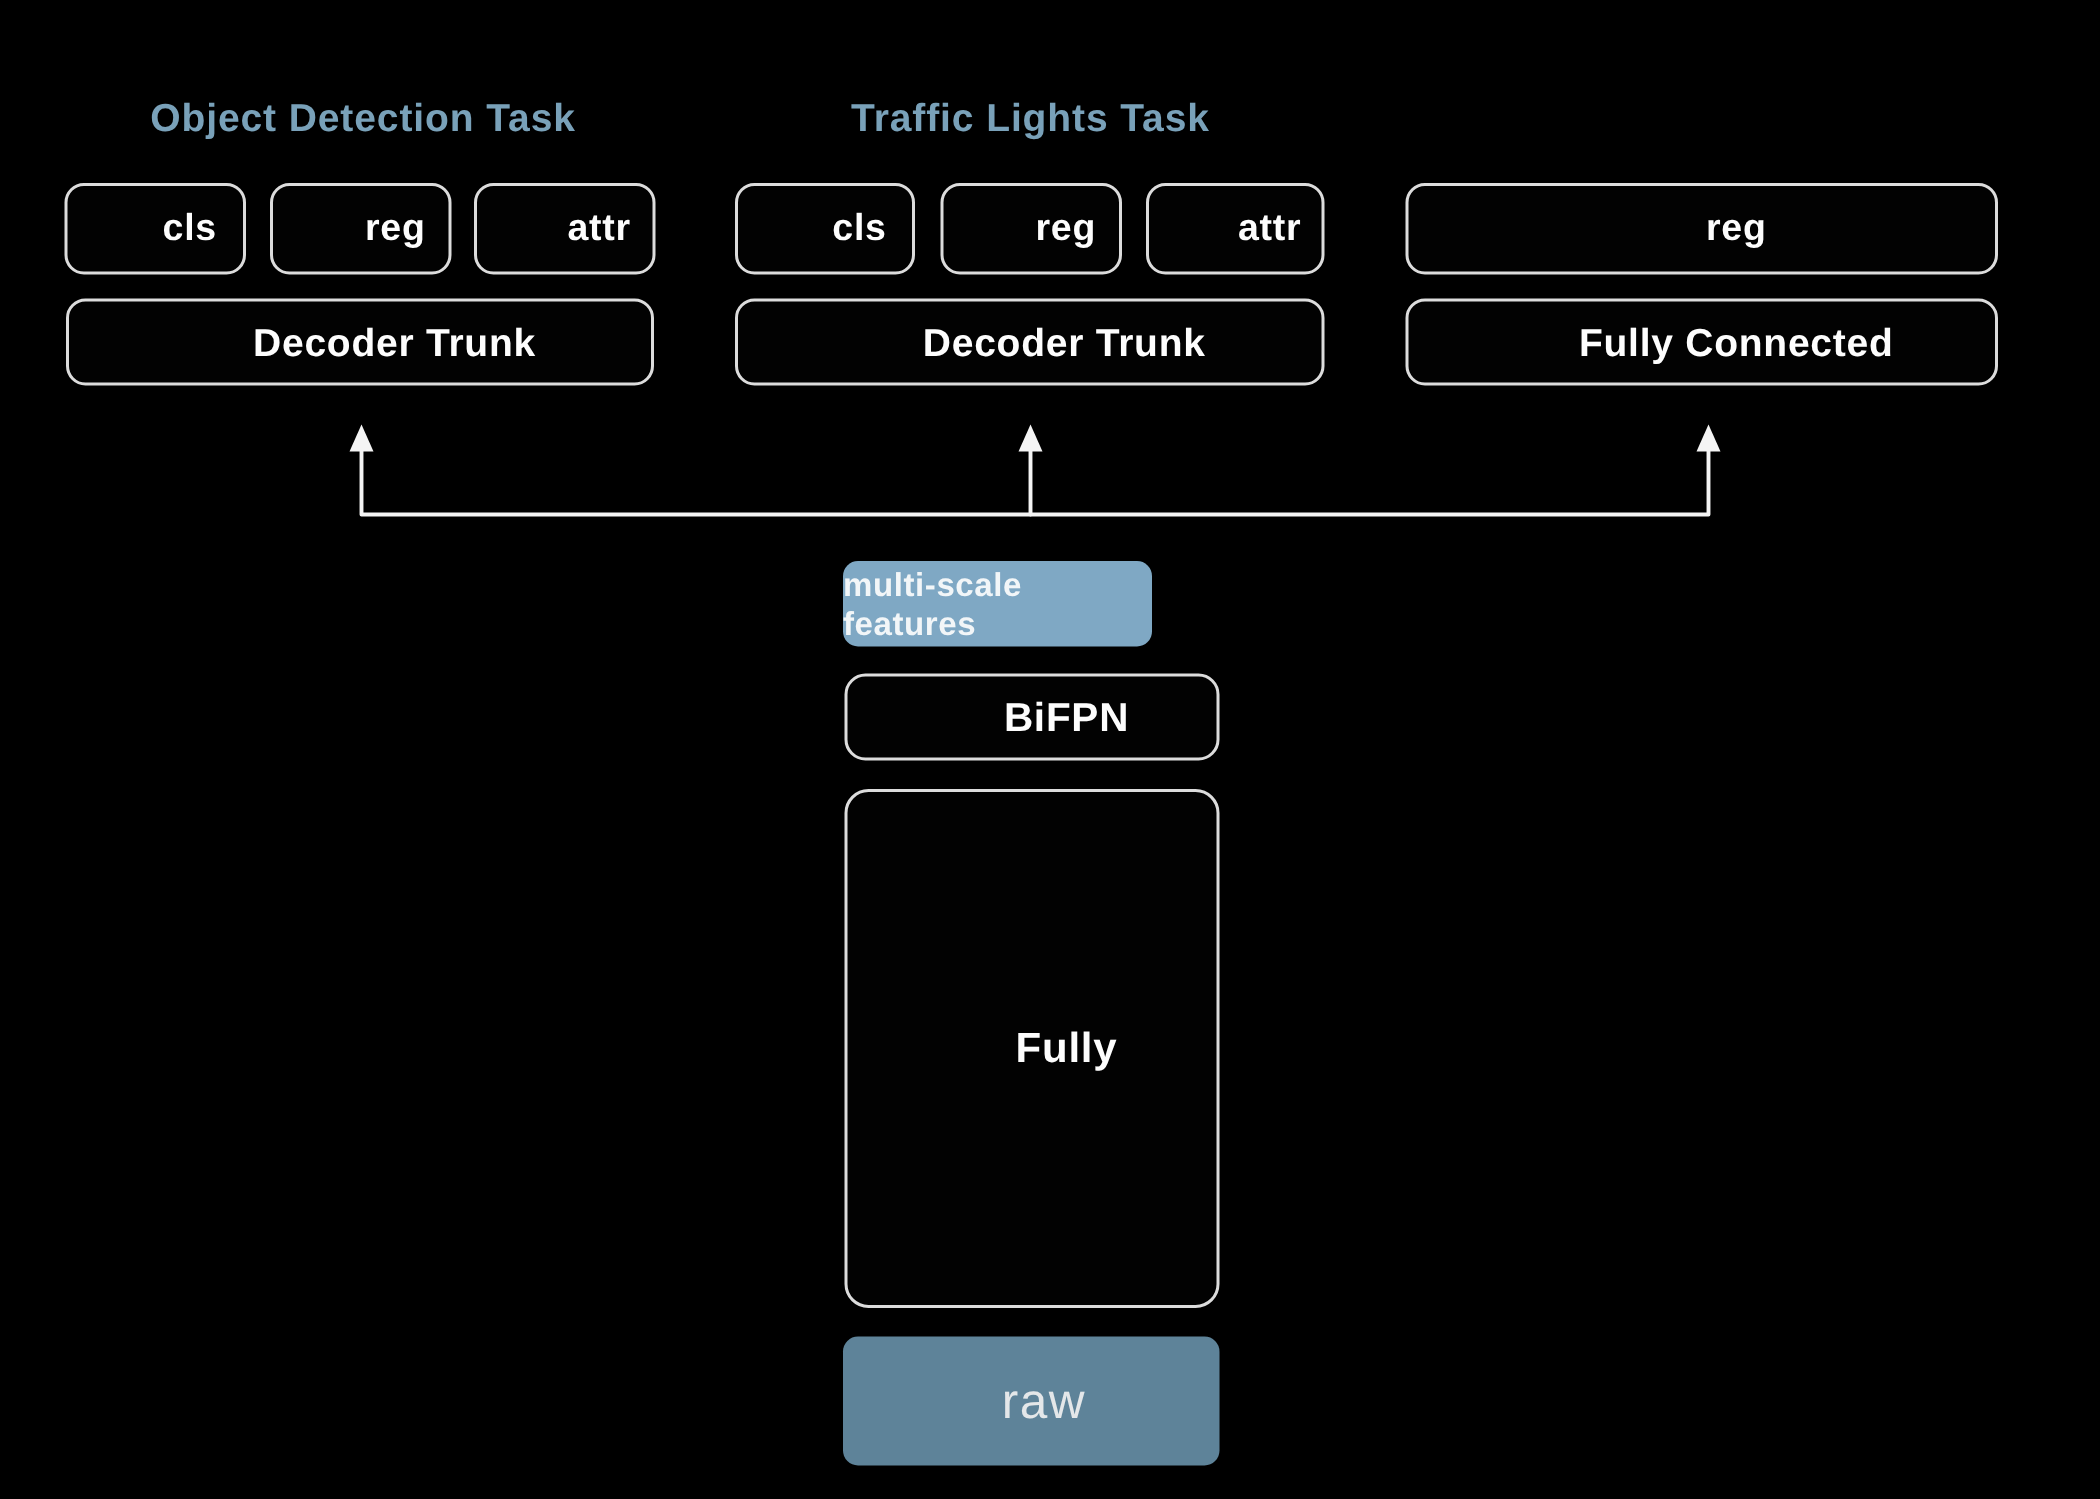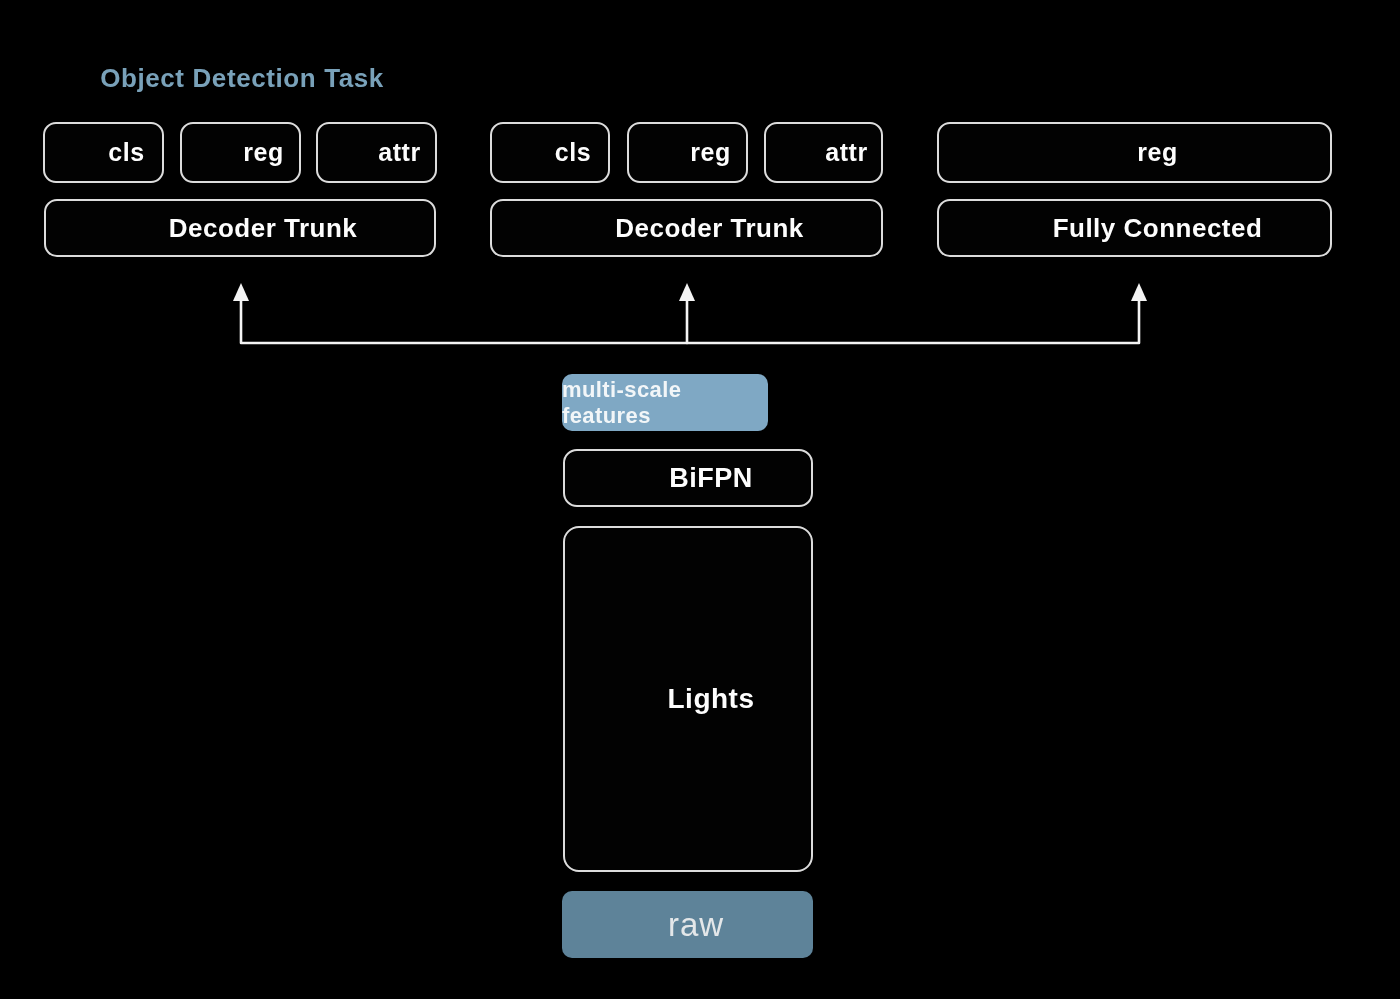--- a/index.html
+++ b/index.html
@@ -110,38 +110,39 @@
   }
   .regnet {
     top: 526px; left: 563px;
     width: 250px; height: 346px;
     font-size: 28px;
     border-radius: 16px;
   }
   .raw {
     position: absolute;
     left: 562px; top: 891px;
-    width: 251px; height: 67px;
+    width: 251px; height: 86px;
     box-sizing: border-box;
     background: var(--raw-fill);
     border-radius: 10px;
     display: flex; align-items: center; justify-content: center;
     color: var(--raw-text);
     font-size: 33px;
     font-weight: 500;
     letter-spacing: 1px;
     padding-left: 17px;
   }
 </style>
 </head>
 <body>
 
 <div class="canvas">
 
   <div class="col-header hdr-1">Object Detection Task</div>
+  <div class="col-header hdr-2">Traffic Lights Task</div>
 
   <div class="box chip chip-l1">cls</div>
   <div class="box chip chip-l2">reg</div>
   <div class="box chip chip-l3">attr</div>
   <div class="box trunk trunk-l">Decoder Trunk</div>
 
   <div class="box chip chip-m1">cls</div>
   <div class="box chip chip-m2">reg</div>
   <div class="box chip chip-m3">attr</div>
   <div class="box trunk trunk-m">Decoder Trunk</div>
@@ -152,16 +153,16 @@
   <svg class="arrows" viewBox="0 0 1400 999" xmlns="http://www.w3.org/2000/svg">
     <path d="M241 294 L241 343 L1139 343 L1139 294"></path>
     <line x1="687" y1="343" x2="687" y2="294"></line>
     <polygon points="241,283 233,301 249,301"></polygon>
     <polygon points="687,283 679,301 695,301"></polygon>
     <polygon points="1139,283 1131,301 1147,301"></polygon>
   </svg>
 
   <div class="features">multi-scale features</div>
   <div class="box bifpn">BiFPN</div>
-  <div class="box regnet">Lights</div>
+  <div class="box regnet">Fully</div>
   <div class="raw">raw</div>
 
 </div>
 
 </body></html>

